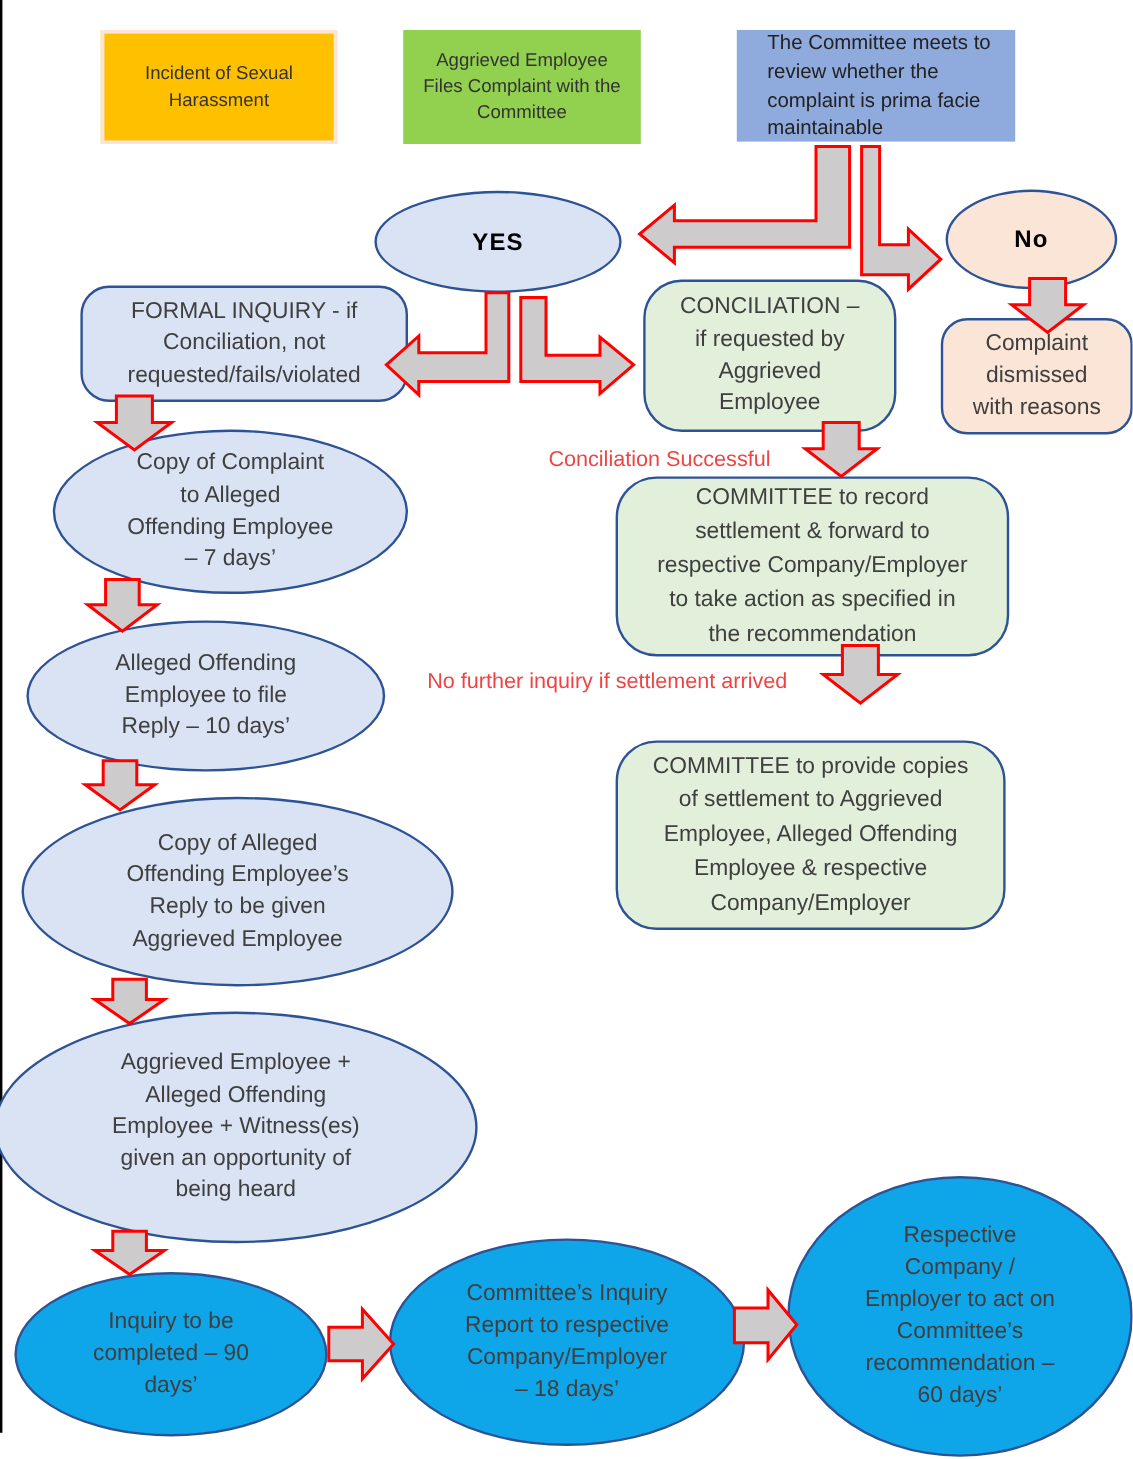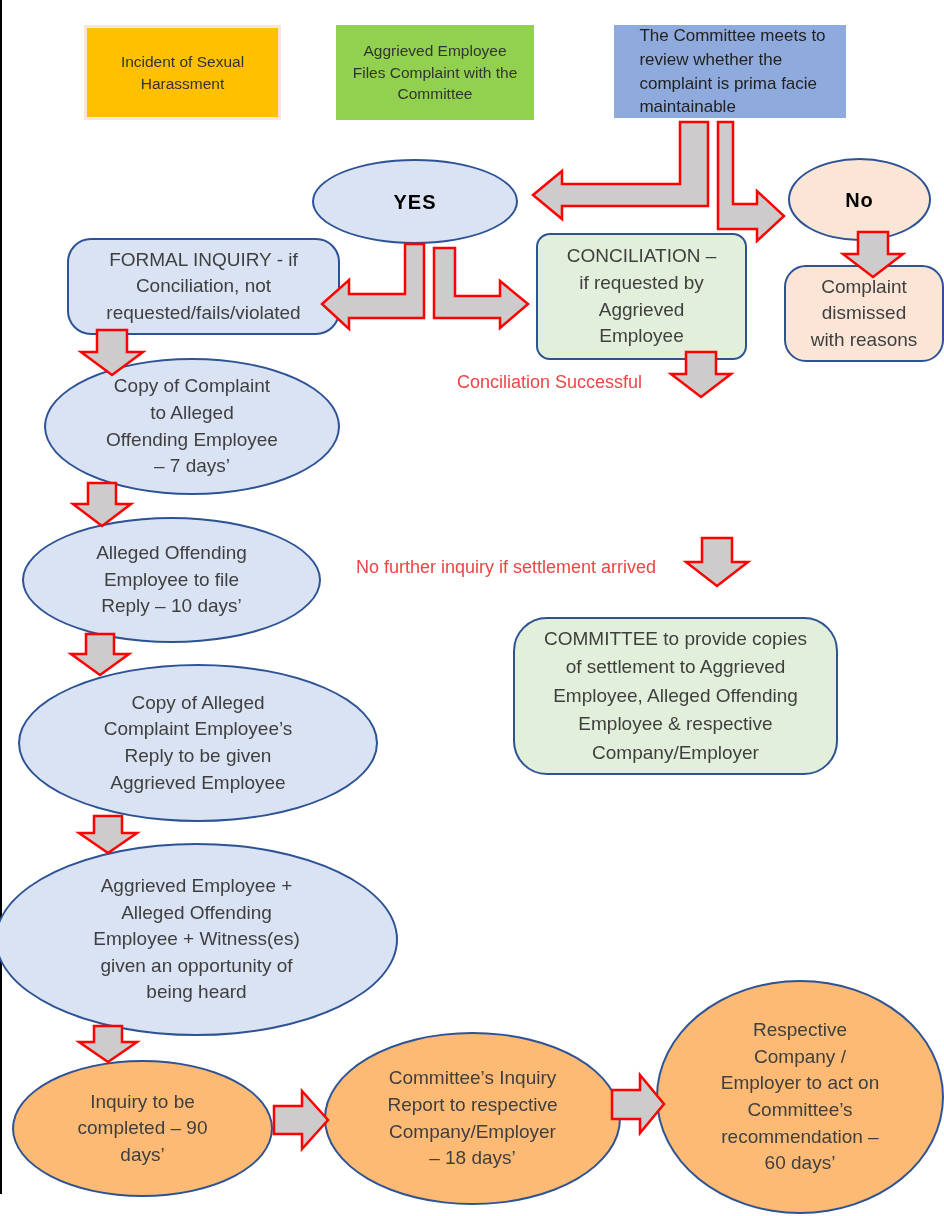--- a/index.html
+++ b/index.html
@@ -7,28 +7,28 @@
     position:relative;width:944px;height:1216px;background:#ffffff;overflow:hidden;
     font-family:"Liberation Sans", sans-serif;
   }
   .node{
     position:absolute;box-sizing:border-box;display:flex;align-items:center;justify-content:center;
     text-align:center;font-size:19px;line-height:1.4;color:#3f3f3f;
   }
   .node .txt{white-space:pre-line;}
   .rect{border:none;}
   .ellipse{border-radius:50%;border:2.5px solid #2e5395;}
-  .round{border-radius:14px;border:2.5px solid #2e5395;}
+  .round{border-radius:32px;border:2.5px solid #2e5395;}
   .fill-orange{background:#ffc000;border:3px solid #fbe5d6;}
   .fill-green{background:#92d050;}
   .fill-blue{background:#8faadc;}
   .fill-lblue{background:#dae3f3;}
   .fill-peach{background:#fbe5d6;}
   .fill-lgreen{background:#e2efda;}
-  .fill-grayblue{background:#fdba74;}
+  .fill-grayblue{background:#0ea5e9;}
 
   .n-incident{left:84px;top:25px;width:197px;height:95px;font-size:15.5px;color:#333;}
   .n-files{left:336px;top:25px;width:198px;height:95px;font-size:15.5px;color:#333;}
   .n-meets{left:614px;top:25px;width:232px;height:93px;font-size:17px;color:#222;
            justify-content:center;text-align:left;padding:0 8px 0 13px;}
   .n-yes{left:312px;top:159px;width:206px;height:85px;font-weight:bold;font-size:20px;color:#000;letter-spacing:1px;}
   .n-no{left:788px;top:158px;width:143px;height:83px;font-weight:bold;font-size:20px;color:#000;letter-spacing:1px;}
   .n-formal{left:67px;top:238px;width:273px;height:97px;border-radius:24px;}
   .n-conciliation{left:536px;top:233px;width:211px;height:127px;}
   .n-dismissed{left:784px;top:265px;width:160px;height:97px;border-radius:22px;}
@@ -91,20 +91,27 @@
 if requested by
 Aggrieved
 Employee</span>
   </div>
   <div class="node round fill-peach n-dismissed">
     <span class="txt">Complaint
 dismissed
 with reasons</span>
   </div>
 
+  <div class="node round fill-lgreen n-record">
+    <span class="txt">COMMITTEE to record
+settlement &amp; forward to
+respective Company/Employer
+to take action as specified in
+the recommendation</span>
+  </div>
   <div class="node round fill-lgreen n-copies">
     <span class="txt">COMMITTEE to provide copies
 of settlement to Aggrieved
 Employee, Alleged Offending
 Employee &amp; respective
 Company/Employer</span>
   </div>
 
   <div class="node ellipse fill-lblue n-e1">
     <span class="txt">Copy of Complaint
@@ -112,21 +119,21 @@
 Offending Employee
 – 7 days’</span>
   </div>
   <div class="node ellipse fill-lblue n-e2">
     <span class="txt">Alleged Offending
 Employee to file
 Reply – 10 days’</span>
   </div>
   <div class="node ellipse fill-lblue n-e3">
     <span class="txt">Copy of Alleged
-Complaint Employee’s
+Offending Employee’s
 Reply to be given
 Aggrieved Employee</span>
   </div>
   <div class="node ellipse fill-lblue n-e4">
     <span class="txt">Aggrieved Employee +
 Alleged Offending
 Employee + Witness(es)
 given an opportunity of
 being heard</span>
   </div>

